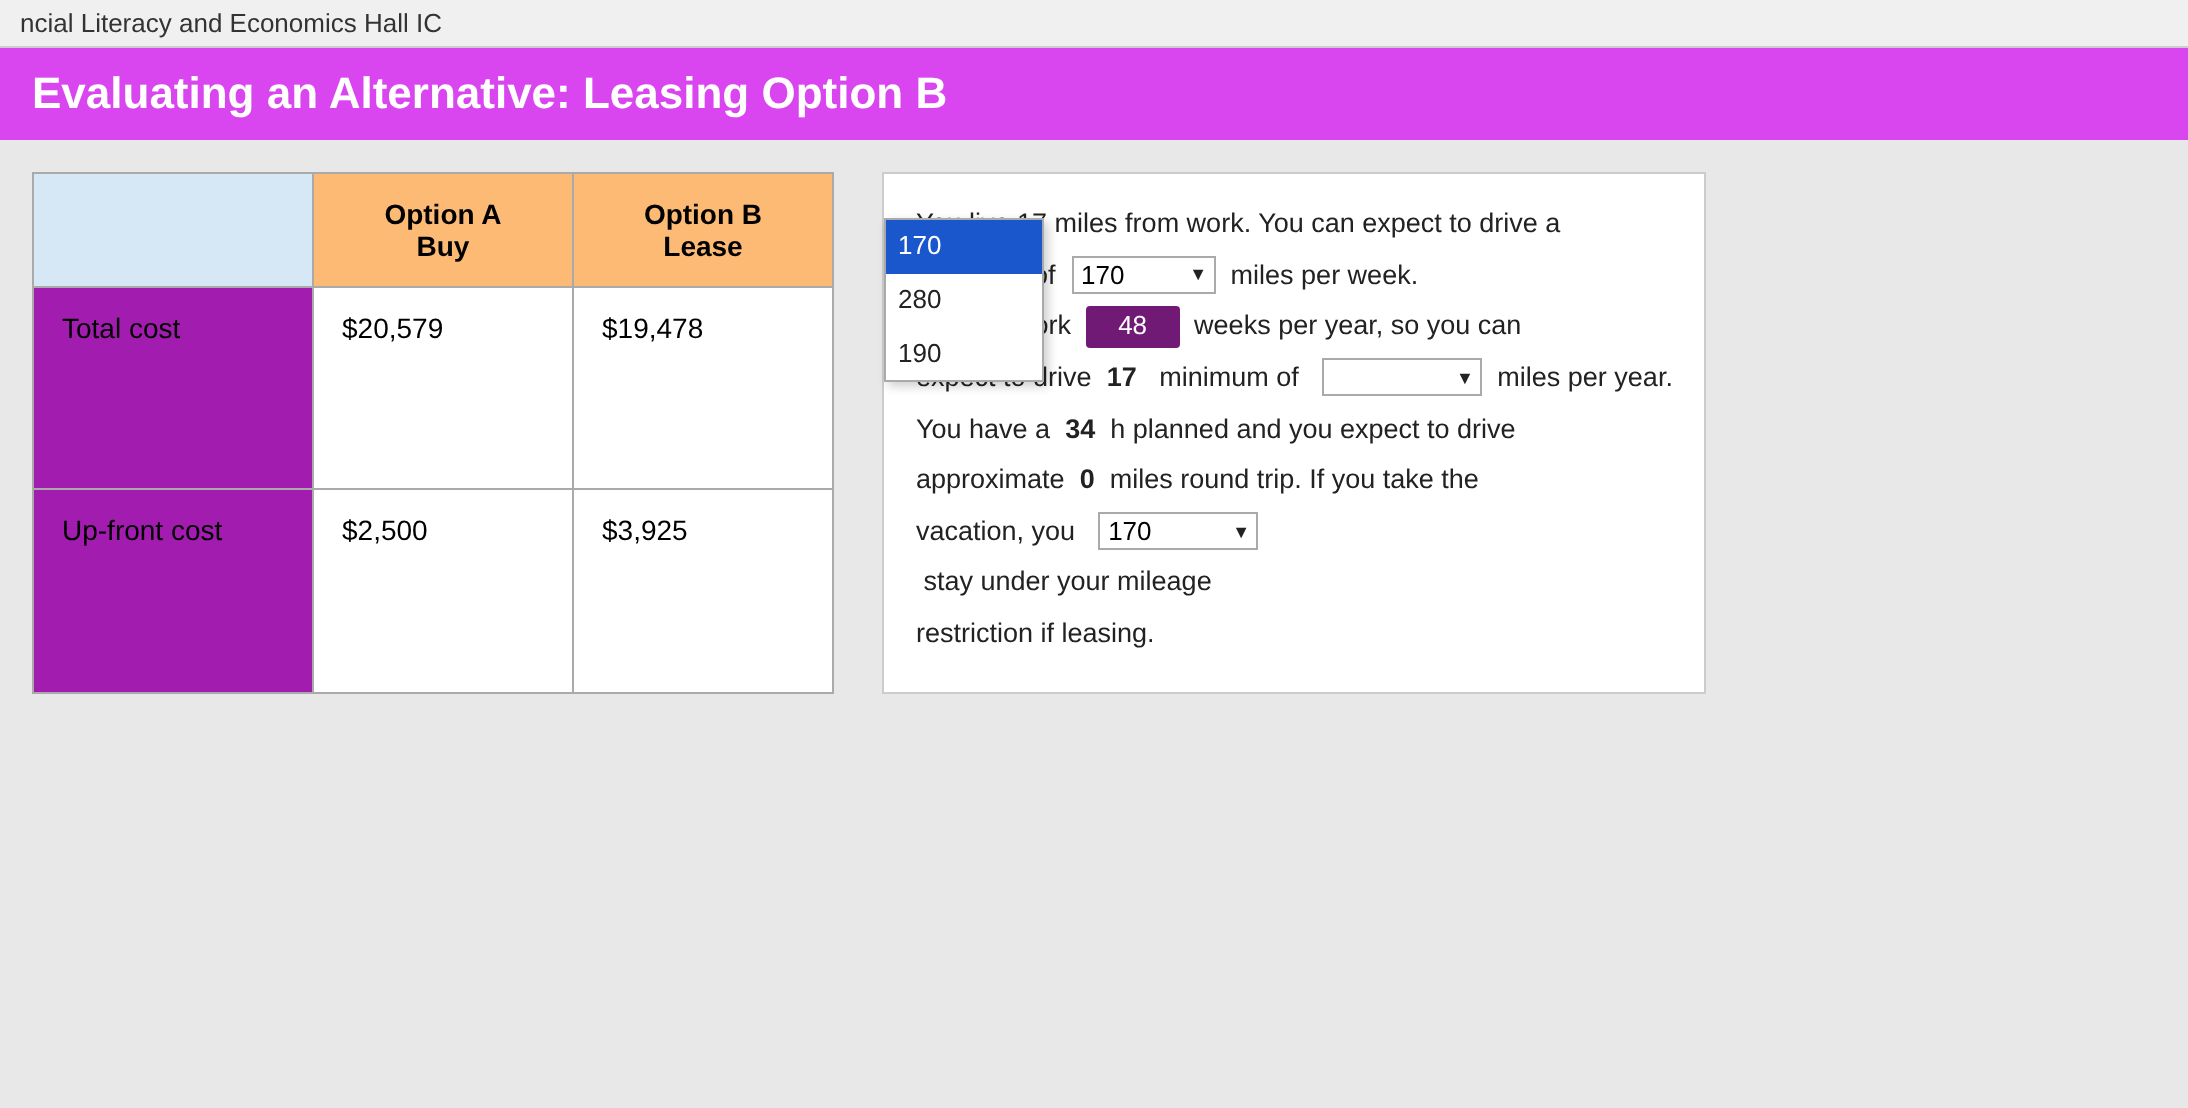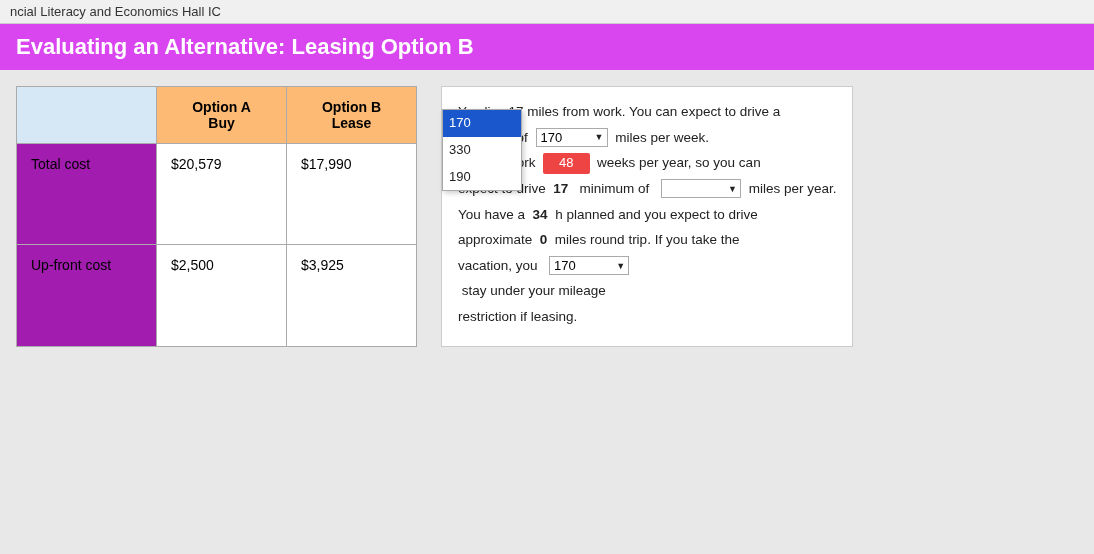--- a/index.html
+++ b/index.html
@@ -80,21 +80,21 @@
       color: #222;
       position: relative;
     }
 
     .info-panel p {
       margin-bottom: 4px;
     }
 
     .highlight-box {
       display: inline-block;
-      background: #ef4444;
+      background: #701a75;
       color: white;
       padding: 0 16px;
       border-radius: 2px;
       font-size: 13px;
       min-width: 36px;
       text-align: center;
     }
   </style>
 </head>
 <body>
@@ -114,21 +114,21 @@
       <tr class="header-row">
         <th></th>
         <th>Option A<br>Buy</th>
         <th>Option B<br>Lease</th>
       </tr>
     </thead>
     <tbody>
       <tr>
         <td>Total cost</td>
         <td>$20,579</td>
-        <td>$17,990</td>
+        <td>$19,478</td>
       </tr>
       <tr>
         <td>Up-front cost</td>
         <td>$2,500</td>
         <td>$3,925</td>
       </tr>
     </tbody>
   </table>
 
   <div class="info-panel">
@@ -196,21 +196,21 @@
         
         <select style="font-size:13px; padding:1px 18px 1px 4px; border:1px solid #aaa; background:white; appearance:none; -webkit-appearance:none; width:80px;">
           <option selected="">170</option>
           <option>180</option>
           <option>190</option>
         </select>
         <span style="position:absolute;right:4px;top:50%;transform:translateY(-50%);font-size:9px;pointer-events:none;">▼</span>
         
         </span></p><div style="position:absolute;top:22px;left:0;background:white;border:1px solid #aaa;z-index:20;box-shadow:2px 2px 5px rgba(0,0,0,0.2);width:80px;">
           <div style="padding:3px 6px;font-size:13px;cursor:pointer;background:#1a56cc;color:white;">170</div>
-          <div style="padding:3px 6px;font-size:13px;cursor:pointer;">330</div>
+          <div style="padding:3px 6px;font-size:13px;cursor:pointer;">280</div>
           <div style="padding:3px 6px;font-size:13px;cursor:pointer;">190</div>
         </div>
       
       <span>&nbsp;stay under your mileage</span>
     <p></p>
 
     
     <p>
       <span>restriction if leasing.</span>
     </p>

